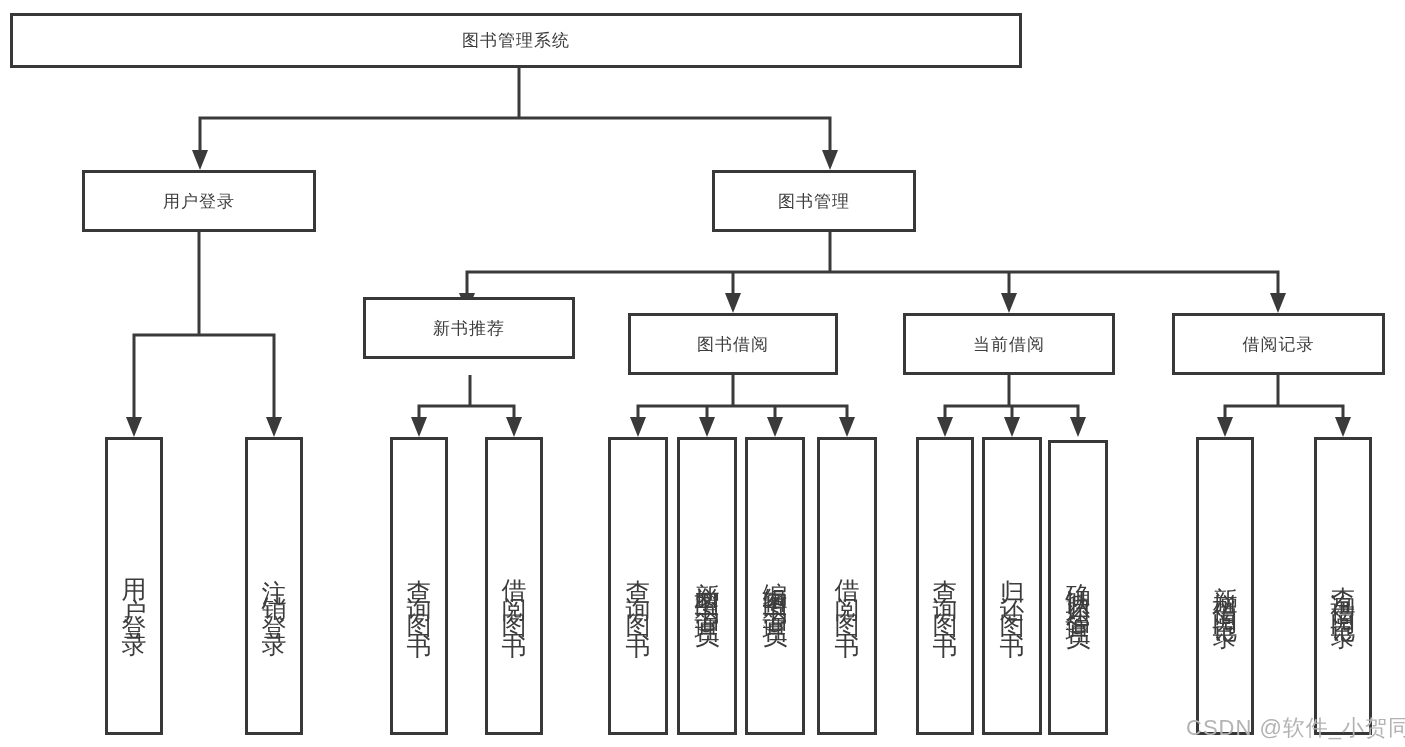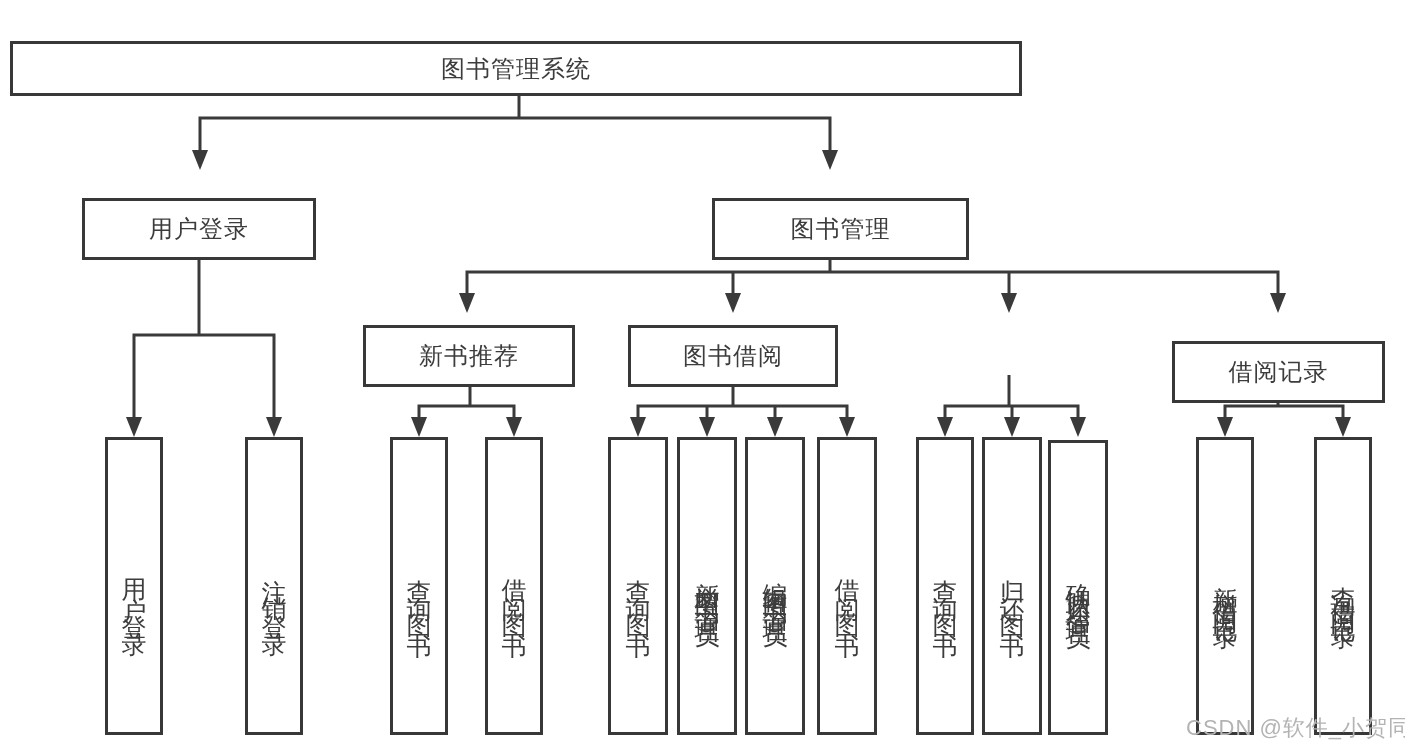--- a/index.html
+++ b/index.html
@@ -28,24 +28,23 @@
     box-sizing: border-box;
     background: #ffffff;
     border: 3px solid #383838;
     display: flex;
     align-items: center;
     justify-content: center;
     color: #3c3c3c;
     z-index: 1;
   }
   .hnode {
-    font-size: 24px;
+    font-size: 17px;
     letter-spacing: 1px;
     white-space: nowrap;
-    margin-top: 28px;
   }
   .leaf .vtext {
     writing-mode: vertical-rl;
     text-orientation: mixed;
     font-size: 25px;
     line-height: 1;
     color: #3c3c3c;
     white-space: nowrap;
   }
   .ls-4 .vtext { letter-spacing: 18px; margin-bottom: -18px; }
@@ -115,24 +114,25 @@
       <polygon points="1004,417 1020,417 1012,437"></polygon>
       <polygon points="1070,417 1086,417 1078,437"></polygon>
       <polygon points="1217,417 1233,417 1225,437"></polygon>
       <polygon points="1335,417 1351,417 1343,437"></polygon>
     </g>
   </svg>
 
   <div class="node hnode" style="left:10px; top:13px; width:1012px; height:55px;">图书管理系统</div>
 
   <div class="node hnode" style="left:82px; top:170px; width:234px; height:62px;">用户登录</div>
-  <div class="node hnode" style="left:712px; top:170px; width:257px; height:62px;">图书管理</div>
+  <div class="node hnode" style="left:712px; top:170px; width:204px; height:62px;">图书管理</div>
 
   <div class="node hnode" style="left:363px; top:297px; width:212px; height:62px;">新书推荐</div>
-  <div class="node hnode" style="left:628px; top:297px; width:210px; height:62px;">图书借阅</div>
+  <div class="node hnode" style="left:628px; top:313px; width:210px; height:62px;">图书借阅</div>
+  <div class="node hnode" style="left:903px; top:313px; width:212px; height:62px;">当前借阅</div>
   <div class="node hnode" style="left:1172px; top:313px; width:213px; height:62px;">借阅记录</div>
 
   <div class="node leaf ls-4" style="left:105px; top:437px; width:58px; height:298px;">
     <span class="vtext">用户登录</span>
   </div>
   <div class="node leaf ls-4" style="left:245px; top:437px; width:58px; height:298px;">
     <span class="vtext">注销登录</span>
   </div>
 
   <div class="node leaf ls-4" style="left:390px; top:437px; width:58px; height:298px;">

